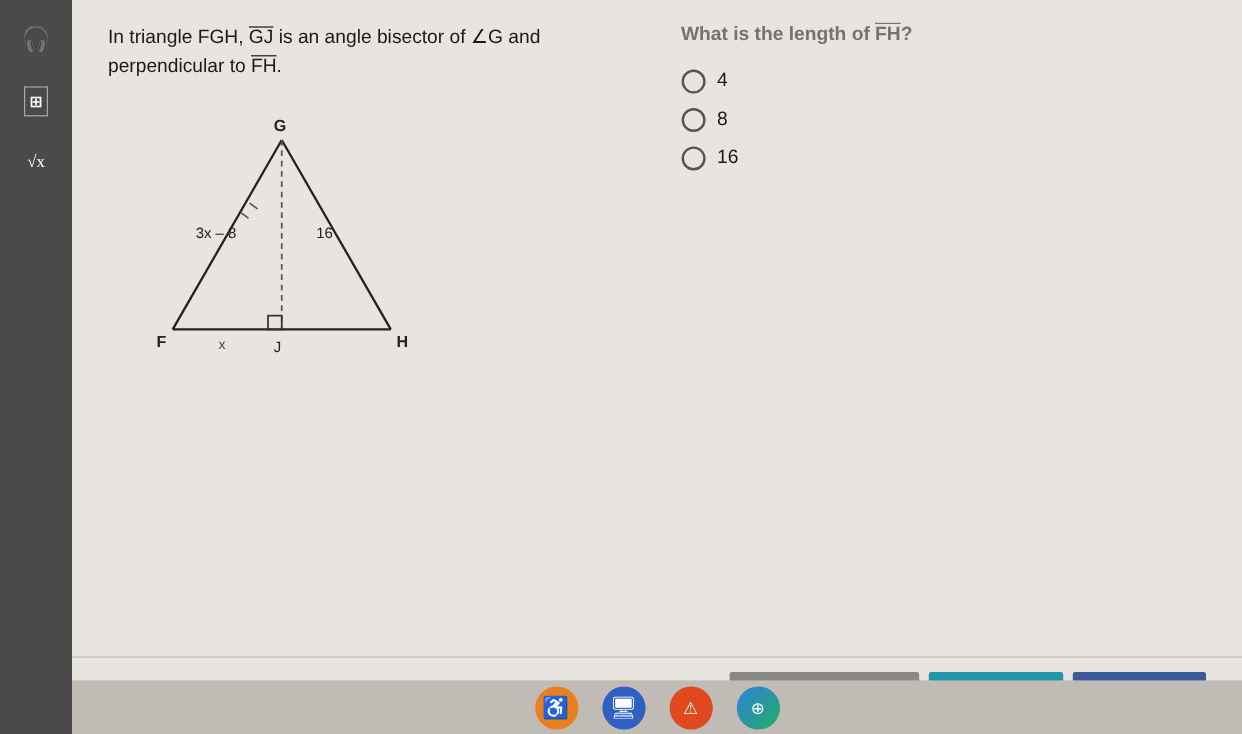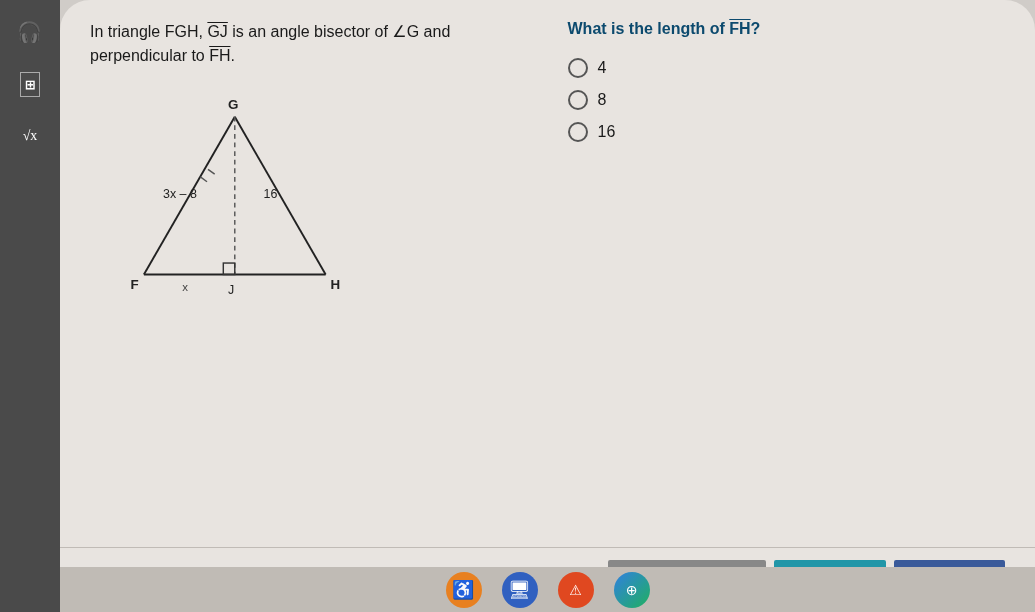--- a/index.html
+++ b/index.html
@@ -44,21 +44,20 @@
       font-size: 20px;
     }
 
     
     .content-area {
       flex: 1;
       background: #e8e4e0;
       display: flex;
       flex-direction: column;
       position: relative;
-      border-radius: 30px;
     }
 
     
     .question-area {
       flex: 1;
       display: flex;
       padding: 20px 30px;
     }
 
     .left-panel {
@@ -87,21 +86,21 @@
     }
 
     .diagram-svg {
       width: 100%;
       height: 100%;
     }
 
     
     .answer-question {
       font-size: 16px;
-      color: #0c4a6e;
+      color: #737373;
       font-weight: 600;
       margin-bottom: 20px;
     }
 
     .answer-choices {
       display: flex;
       flex-direction: column;
       gap: 12px;
     }
 

